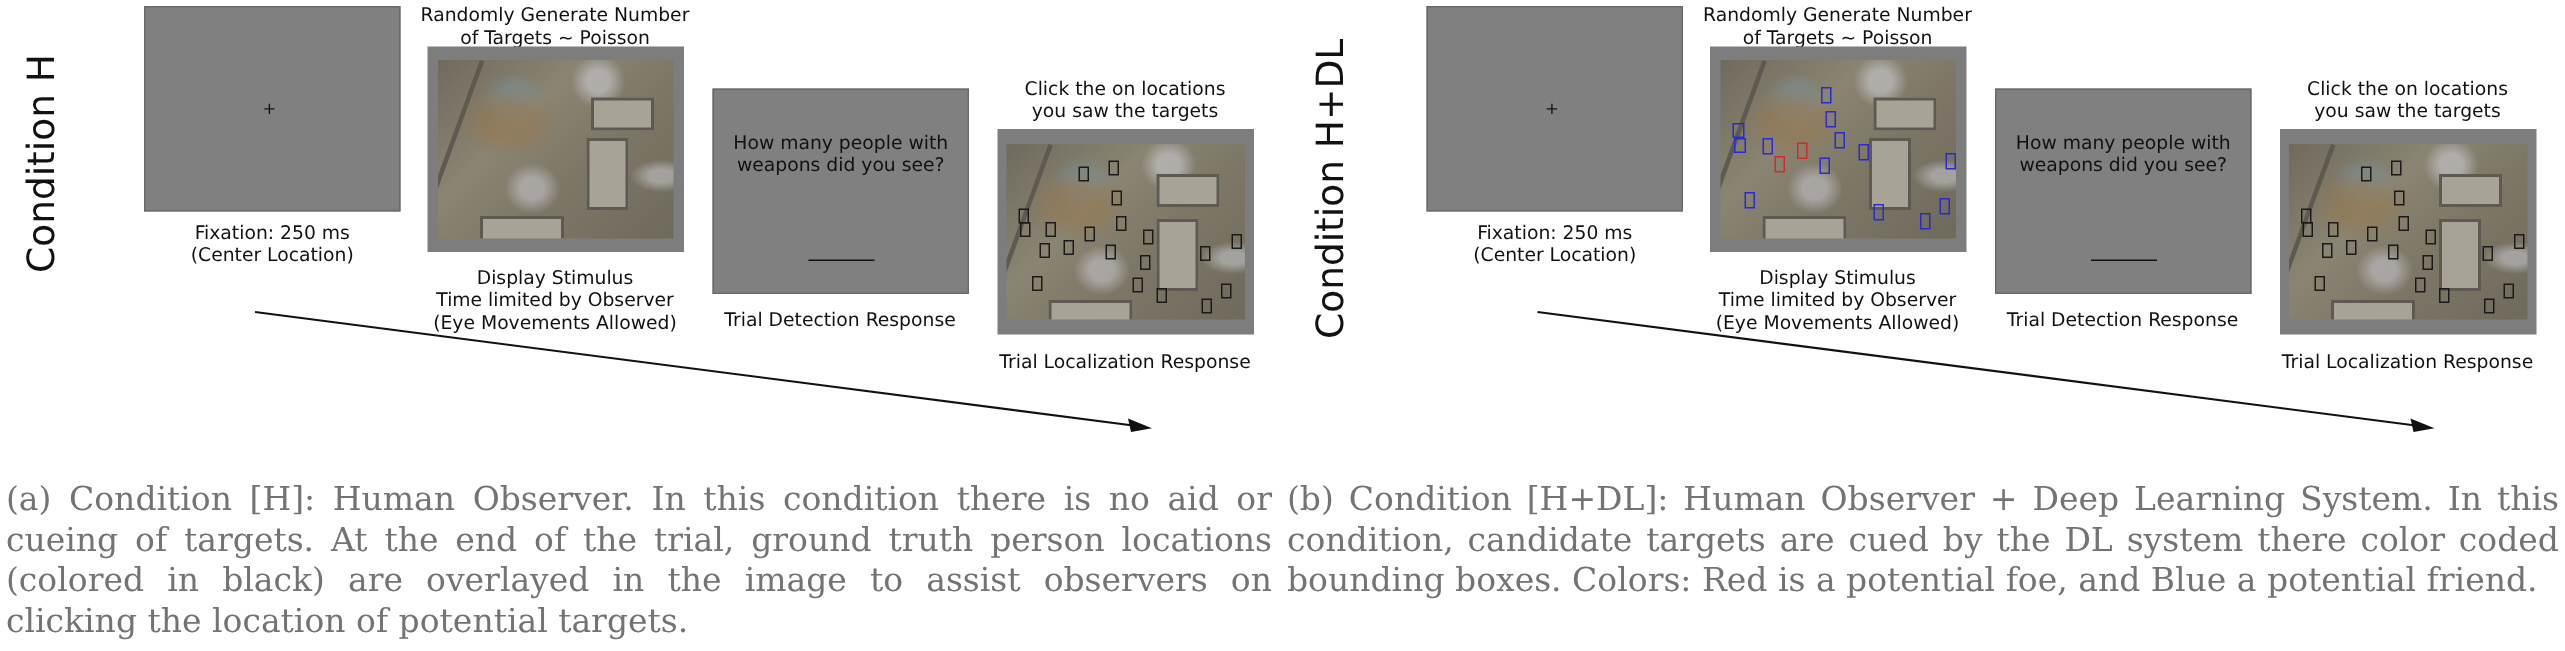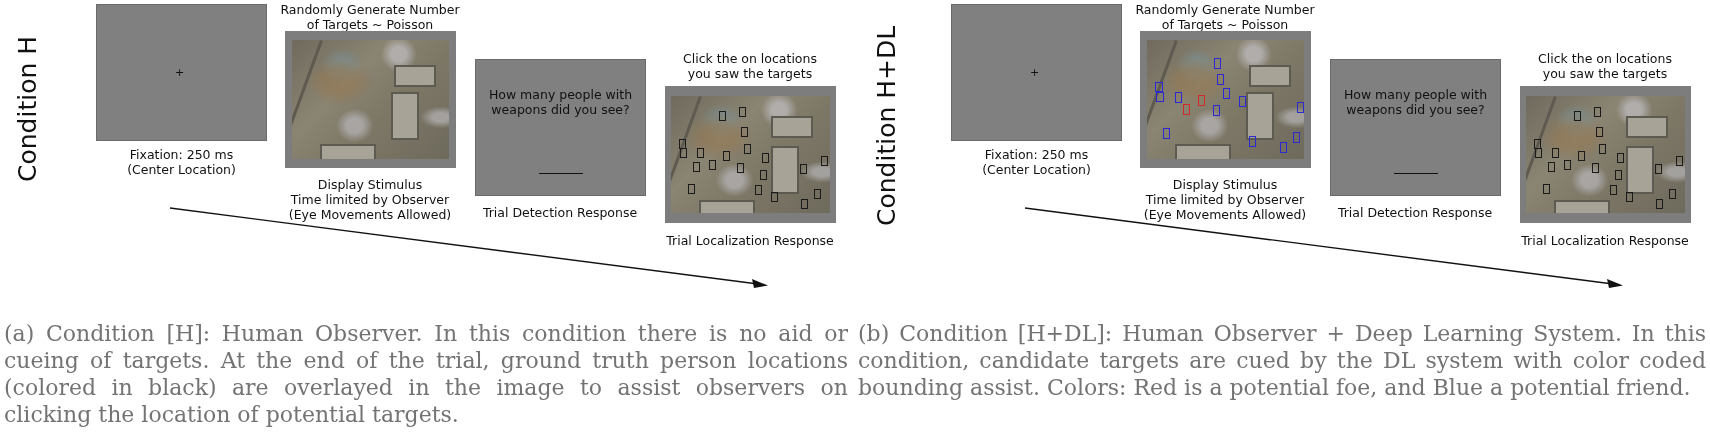--- a/index.html
+++ b/index.html
@@ -197,13 +197,13 @@
   </div>
   <div class="cap" style="left:650px; width:200px; top:233px;">Trial Localization Response</div>
 
   <svg class="arrow" style="left:0; top:0;" width="855" height="290">
     <line x1="170" y1="208" x2="758" y2="284" stroke="#111" stroke-width="1.4"></line>
     <polygon points="768,285.5 752,279 754,288" fill="#111"></polygon>
   </svg>
 </div>
 
 <div class="caption" style="left:4px; width:844px;">(a) Condition [H]: Human Observer. In this condition there is no aid or cueing of targets. At the end of the trial, ground truth person locations (colored in black) are overlayed in the image to assist observers on clicking the location of potential targets.</div>
-<div class="caption" style="left:858px; width:848px;">(b) Condition [H+DL]: Human Observer + Deep Learning System. In this condition, candidate targets are cued by the DL system with color coded bounding assist. Colors: Red is a potential foe, and Blue a potential friend.</div>
+<div class="caption" style="left:858px; width:848px;">(b) Condition [H+DL]: Human Observer + Deep Learning System. In this condition, candidate targets are cued by the DL system there color coded bounding boxes. Colors: Red is a potential foe, and Blue a potential friend.</div>
 
 </body></html>

